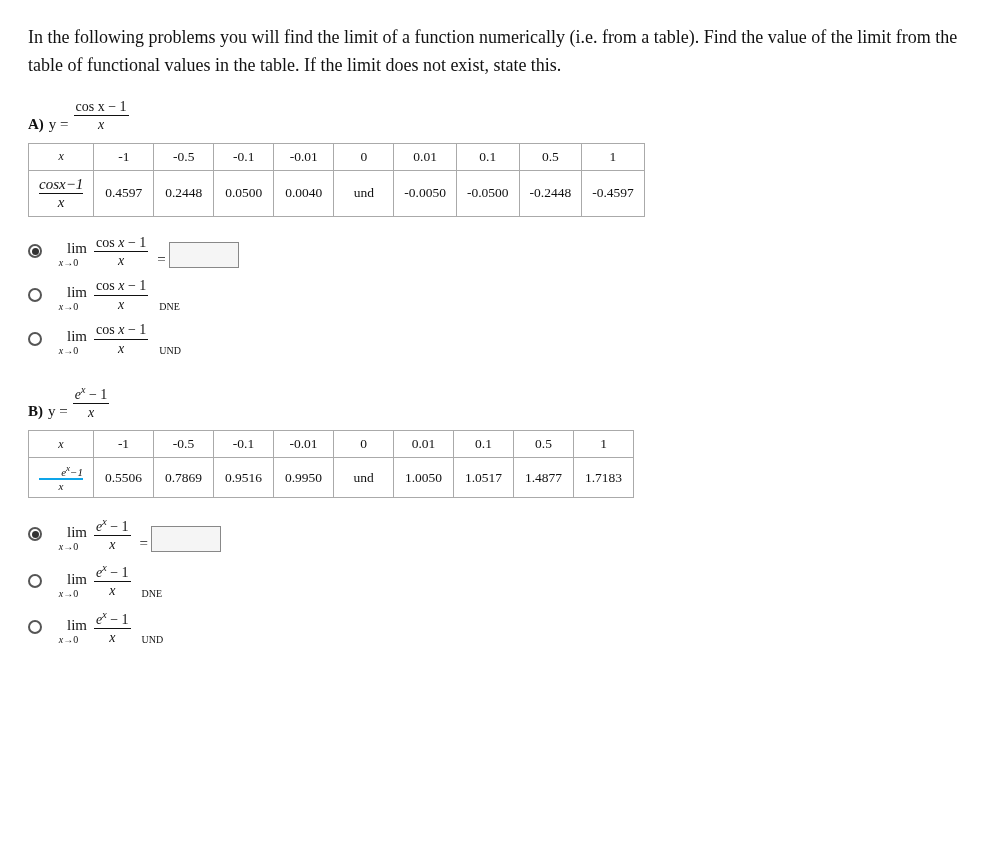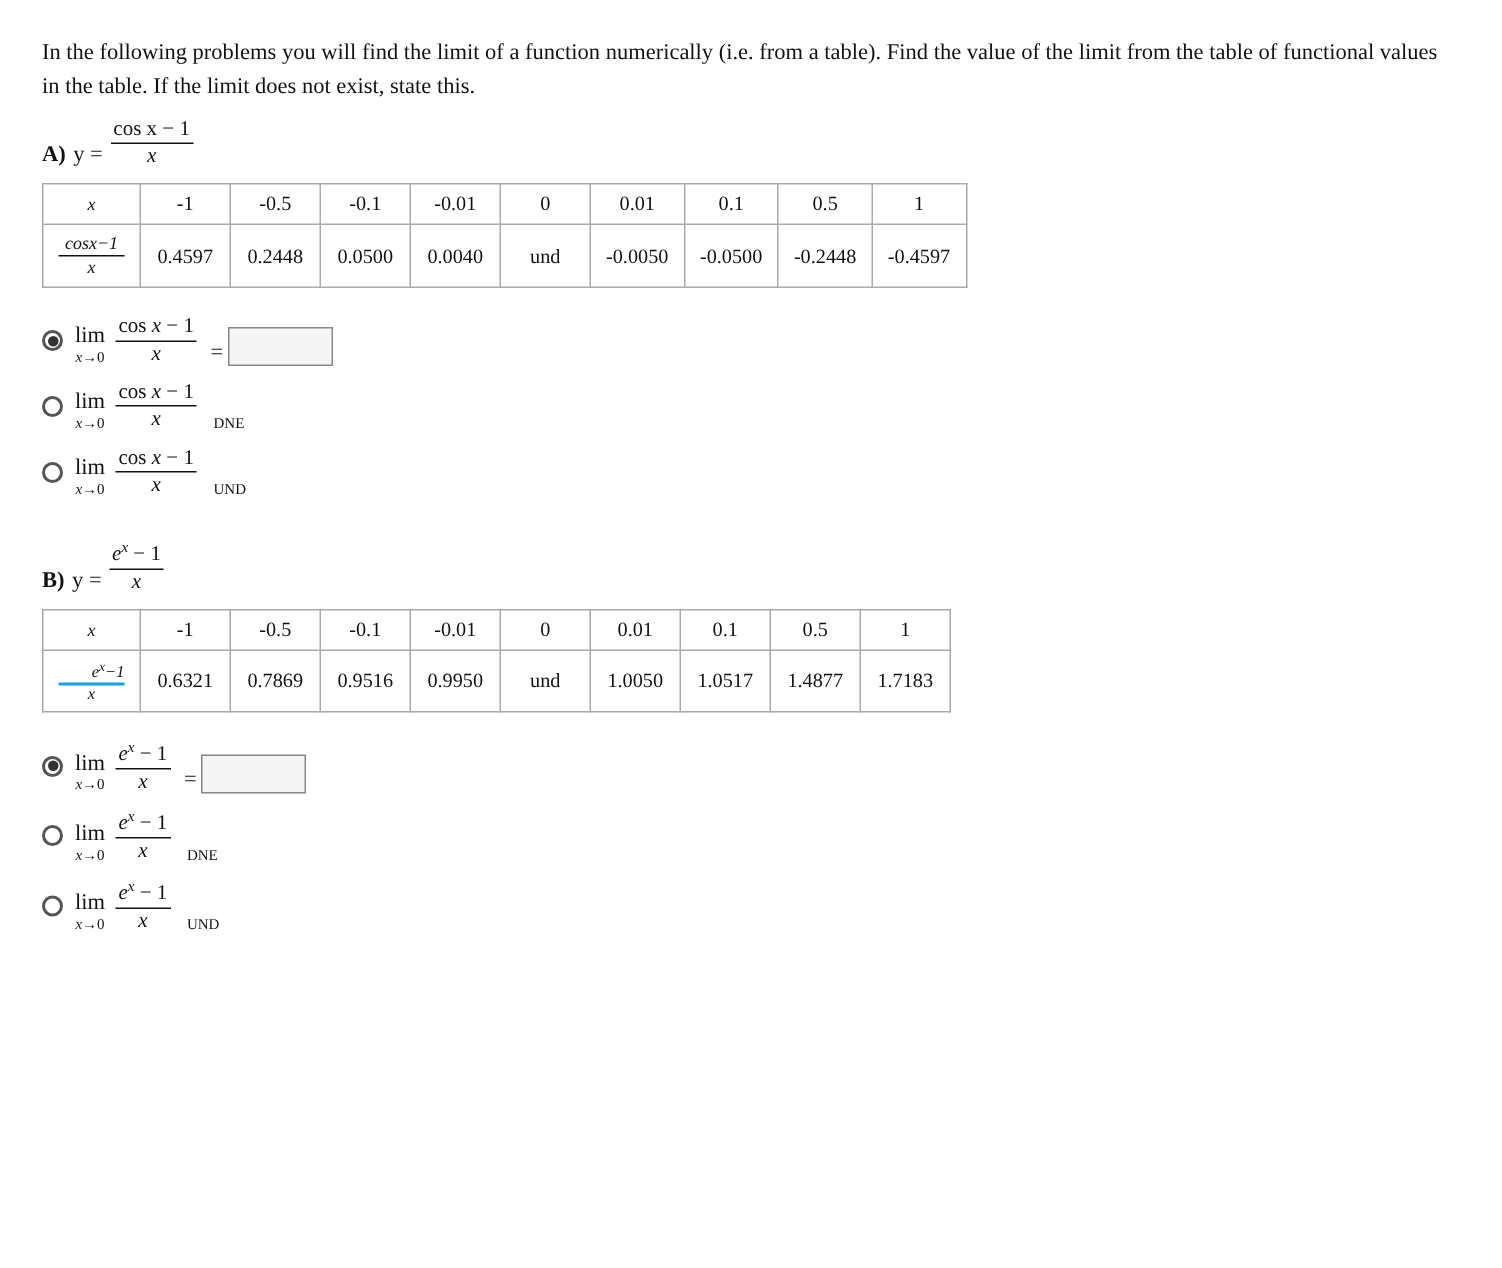--- a/index.html
+++ b/index.html
@@ -5,23 +5,23 @@
     * { box-sizing: border-box; margin: 0; padding: 0; }
     body {
       font-family: 'Times New Roman', Times, serif;
       background: #fff;
       color: #111;
       padding: 24px 28px;
       font-size: 15px;
       max-width: 1001px;
     }
     .intro-text {
-      font-size: 15px;
+      font-size: 18px;
       line-height: 1.55;
-      margin-bottom: 8px;
+      margin-bottom: 19px;
     }
     .section {
       margin-bottom: 28px;
     }
     .section-title {
       font-size: 15px;
       font-weight: normal;
       margin-bottom: 10px;
       display: flex;
       align-items: flex-end;
@@ -96,20 +96,21 @@
       gap: 3px;
       font-size: 14.5px;
     }
     .lim-part {
       display: inline-flex;
       flex-direction: column;
       align-items: center;
     }
     .lim-word {
       font-size: 15px;
+      margin-left: 17px;
     }
     .lim-sub {
       font-size: 10px;
     }
     .answer-box {
       display: inline-block;
       width: 70px;
       height: 26px;
       border: 1.5px solid #888;
       background: #f5f5f5;
@@ -145,21 +146,21 @@
       <td>-0.5</td>
       <td>-0.1</td>
       <td>-0.01</td>
       <td>0</td>
       <td>0.01</td>
       <td>0.1</td>
       <td>0.5</td>
       <td>1</td>
     </tr>
     <tr>
-      <td style="font-size:12px; font-style:italic;">
+      <td style="font-size:15px; font-style:italic;">
         <span>
           <span style="border-bottom:1px solid #111; display:block; text-align:center;">cos<i>x</i>−1</span>
           <span style="display:block; text-align:center;"><i>x</i></span>
         </span>
       </td>
       <td>0.4597</td>
       <td>0.2448</td>
       <td>0.0500</td>
       <td>0.0040</td>
       <td>und</td>
@@ -252,21 +253,21 @@
       <td>0.5</td>
       <td>1</td>
     </tr>
     <tr>
       <td style="font-size:11px; font-style:italic;">
         <span>
           <span style="border-bottom:2px solid #0ea5e9; display:block; text-align:right;"><i>e</i><sup style="font-size:9px;"><i>x</i></sup>−1</span>
           <span style="display:block; text-align:center;"><i>x</i></span>
         </span>
       </td>
-      <td>0.6321</td>
+      <td>0.5506</td>
       <td>0.7869</td>
       <td>0.9516</td>
       <td>0.9950</td>
       <td>und</td>
       <td>1.0050</td>
       <td>1.0517</td>
       <td>1.4877</td>
       <td>1.7183</td>
     </tr>
   </tbody>

